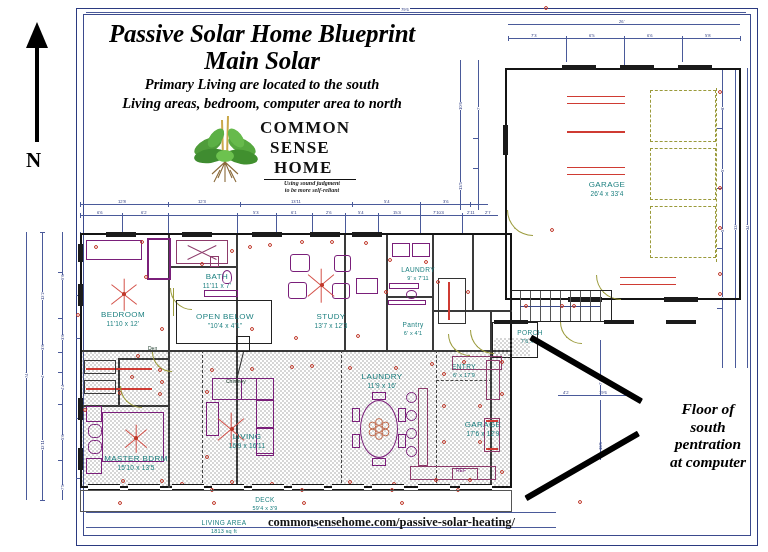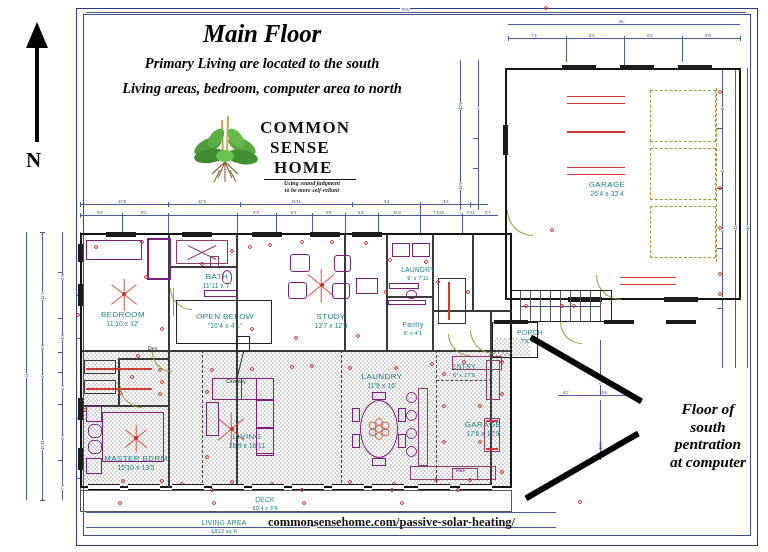--- a/index.html
+++ b/index.html
@@ -8,21 +8,21 @@
   #root{position:relative;width:768px;height:552px;background:#fff;}
 
   
   .frame{position:absolute;border:1px solid #2b3a80;}
 
   
   .title-block{position:absolute;left:62px;top:20px;width:400px;text-align:center;}
   .t1{font-family:"Liberation Serif", serif;font-weight:bold;font-style:italic;
       font-size:25px;line-height:27px;color:#000;letter-spacing:-0.2px;}
   .t2{font-family:"Liberation Serif", serif;font-weight:bold;font-style:italic;
-      font-size:14.5px;line-height:17px;color:#000;margin-top:8px;}
+      font-size:14.5px;line-height:17px;color:#000;margin-top:2px;}
 
   
   .logo-wrap{position:absolute;left:192px;top:112px;width:170px;height:82px;}
   .logo-word{position:absolute;left:68px;font-family:"Liberation Serif", serif;
              font-weight:bold;color:#111;letter-spacing:1.2px;}
   .lw1{top:6px;font-size:17px;}
   .lw2{top:26px;left:78px;font-size:17px;}
   .lw3{top:46px;left:82px;font-size:17px;}
   .logo-rule{position:absolute;left:72px;top:67px;width:92px;height:1px;background:#111;}
   .logo-tag{position:absolute;left:72px;top:68px;width:96px;text-align:center;
@@ -114,21 +114,22 @@
   <div class="frame" style="left:76px;top:8px;width:680px;height:536px;"></div>
   <div class="frame" style="left:83px;top:14px;width:666px;height:520px;border-color:#3b4a8d;"></div>
 
   <div>
     <div class="north-head"></div>
     <div class="north-shaft"></div>
   </div>
   <div class="north-n">N</div>
 
   <div class="title-block">
-    <div class="t1">Main Floor</div>
+    <div class="t1">Passive Solar Home Blueprint</div>
+    <div class="t1">Main Solar</div>
     <div class="t2">Primary Living are located to the south</div>
     <div class="t2">Living areas, bedroom, computer area to north</div>
   </div>
 
   <div class="logo-wrap">
 
     <svg width="72" height="80" viewBox="0 0 72 80" style="position:absolute;left:0;top:0;">
       <g>
         <path d="M30 8 L31 46 M36 4 L35 46" stroke="#caa84a" stroke-width="2" fill="none"></path>
         <ellipse cx="16" cy="34" rx="15" ry="7" fill="#4f9c3a" transform="rotate(-28 16 34)"></ellipse>

